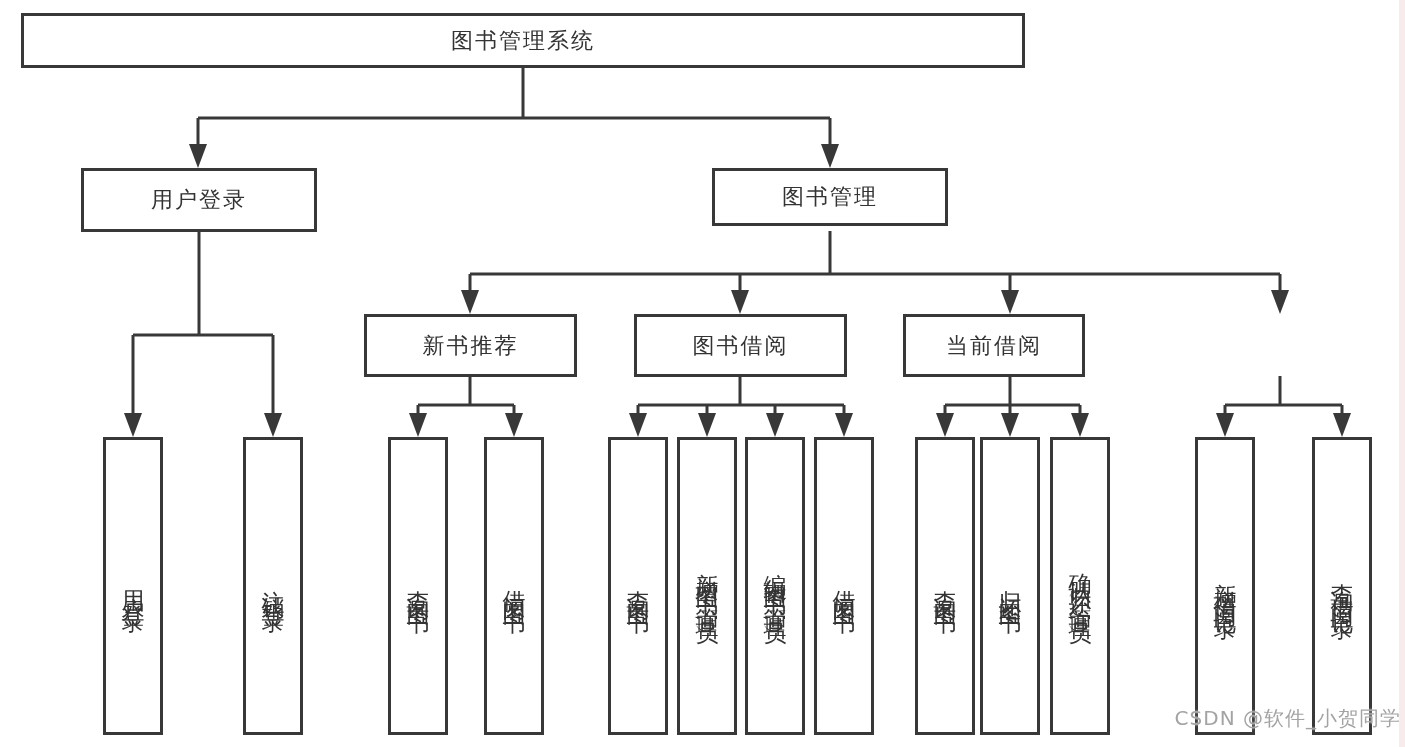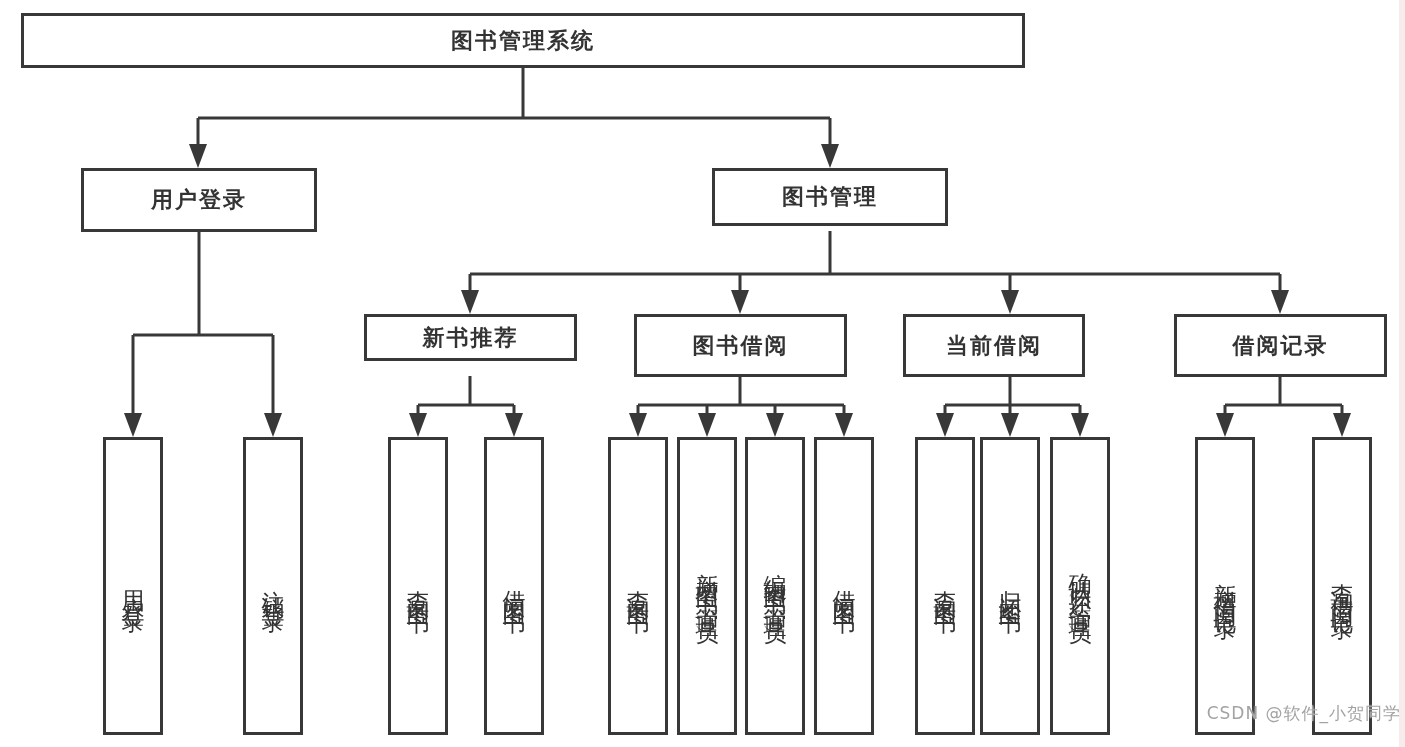--- a/index.html
+++ b/index.html
@@ -31,21 +31,20 @@
     background: var(--bg);
     display: flex;
     align-items: center;
     justify-content: center;
   }
   .h-label {
     font-size: 22px;
     color: var(--text);
     letter-spacing: 2px;
     white-space: nowrap;
-    font-weight: bold;
   }
   .vbox {
     position: absolute;
     top: 437px;
     width: 60px;
     height: 298px;
     border: 3px solid var(--line);
     background: var(--bg);
     display: flex;
     align-items: center;
@@ -56,22 +55,22 @@
     text-orientation: mixed;
     font-size: 23px;
     line-height: 1.0;
     letter-spacing: 7px;
     color: var(--text);
     white-space: nowrap;
   }
   .watermark {
     position: absolute;
     right: 4px;
-    bottom: 22px;
-    font-size: 17px;
+    bottom: 15px;
+    font-size: 20px;
     color: var(--wm);
     letter-spacing: 1px;
     text-shadow: 0 0 2px #ffffff;
     white-space: nowrap;
     margin-top: 36px;
   }
   .edge-strip {
     position: absolute;
     right: 0; top: 0;
     width: 6px; height: 747px;
@@ -120,31 +119,28 @@
     <span class="h-label">图书管理系统</span>
   </div>
 
   <div class="box" style="left:81px; top:168px; width:236px; height:64px;">
     <span class="h-label">用户登录</span>
   </div>
   <div class="box" style="left:712px; top:168px; width:236px; height:58px;">
     <span class="h-label">图书管理</span>
   </div>
 
-  <div class="box" style="left:364px; top:314px; width:213px; height:47px;">
+  <div class="box" style="left:364px; top:314px; width:213px; height:63px;">
     <span class="h-label">新书推荐</span>
   </div>
   <div class="box" style="left:634px; top:314px; width:213px; height:63px;text-align:center;">
     <span class="h-label">图书借阅</span>
   </div>
   <div class="box" style="left:903px; top:314px; width:182px; height:63px;">
     <span class="h-label">当前借阅</span>
-  </div>
-  <div class="box" style="left:1174px; top:314px; width:213px; height:63px;">
-    <span class="h-label">借阅记录</span>
   </div>
 
   <div class="vbox" style="left:103px;">
     <span class="v-label">用户登录</span>
   </div>
   <div class="vbox" style="left:243px;">
     <span class="v-label">注销登录</span>
   </div>
 
   <div class="vbox" style="left:388px;">

